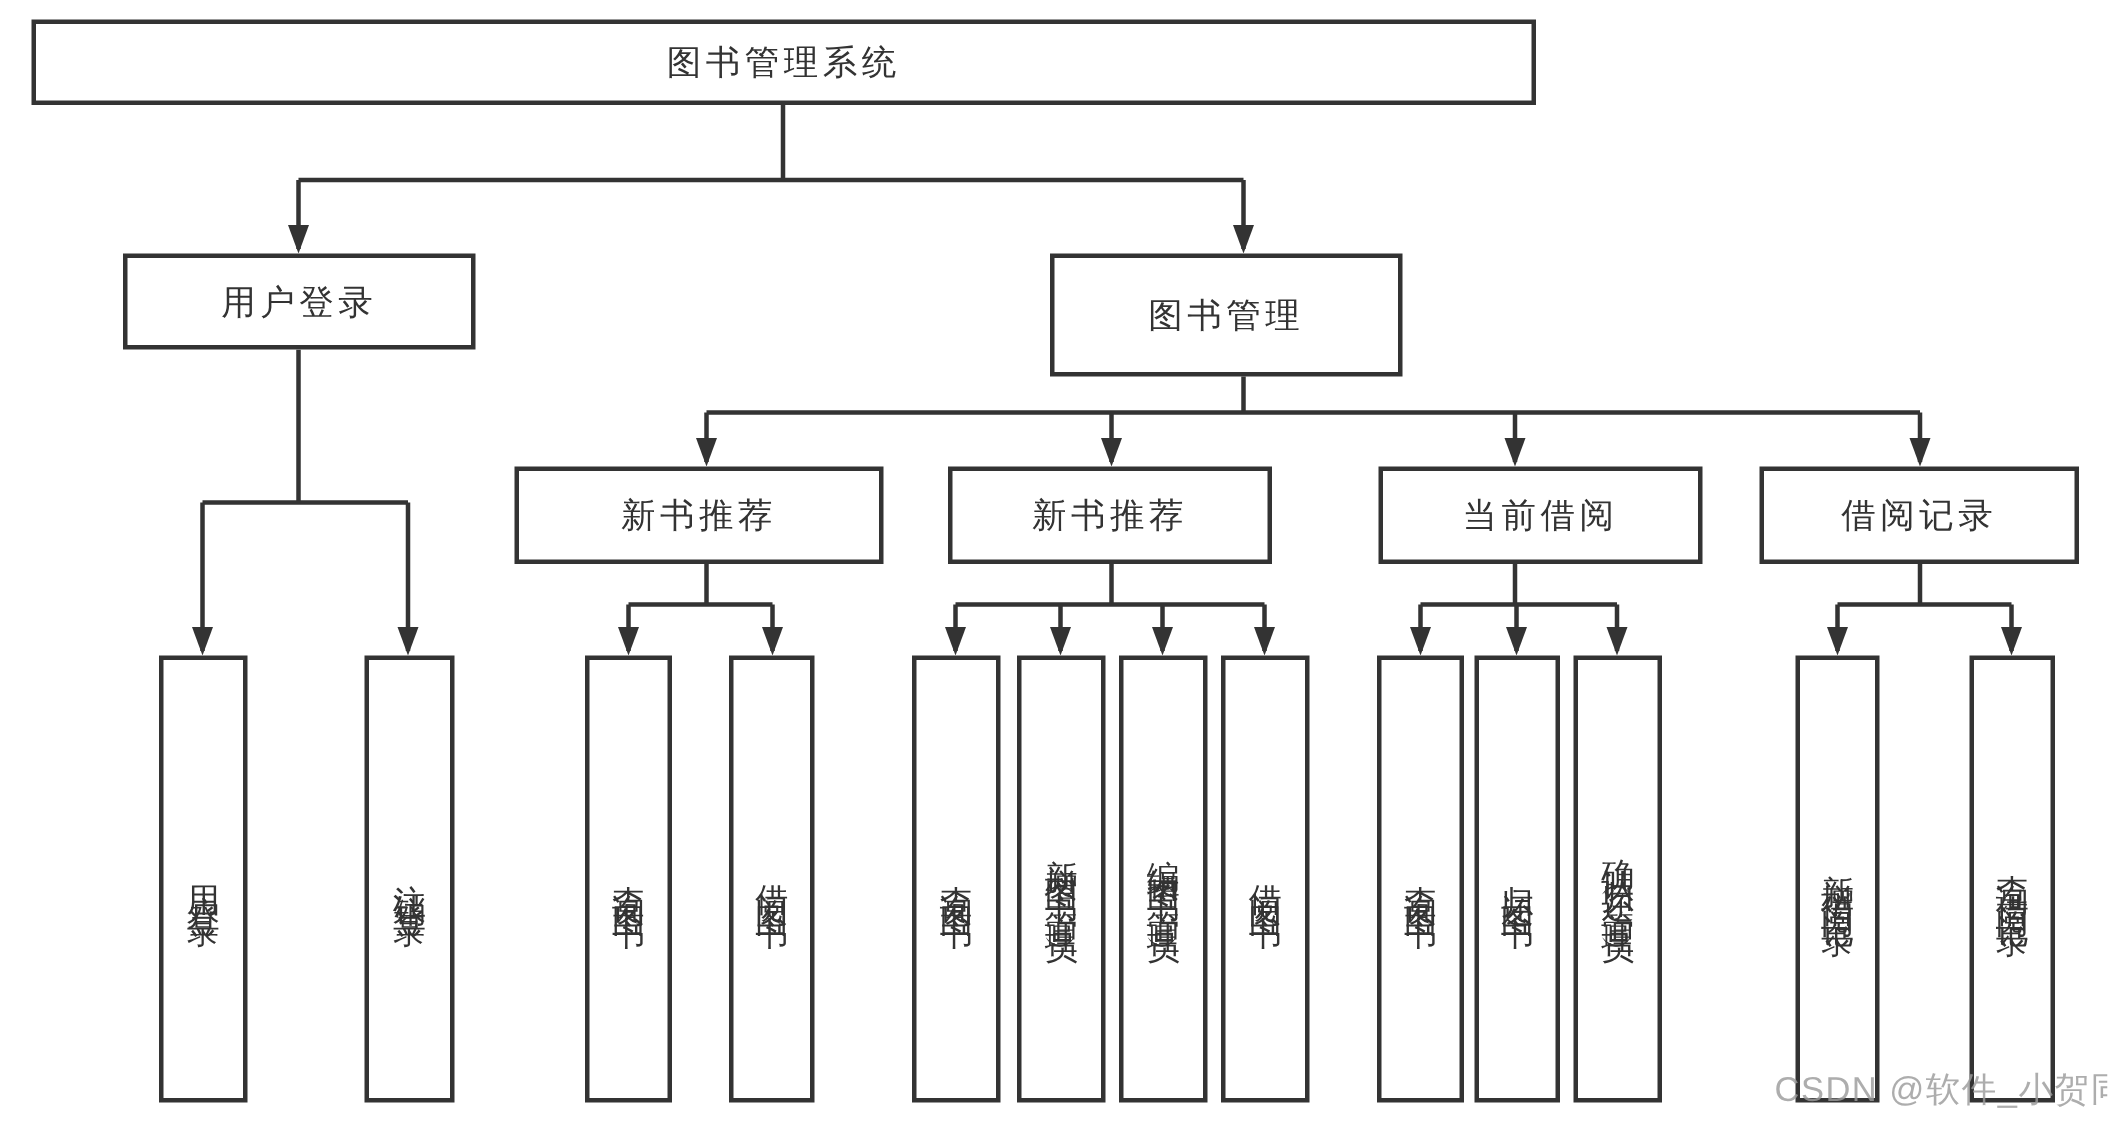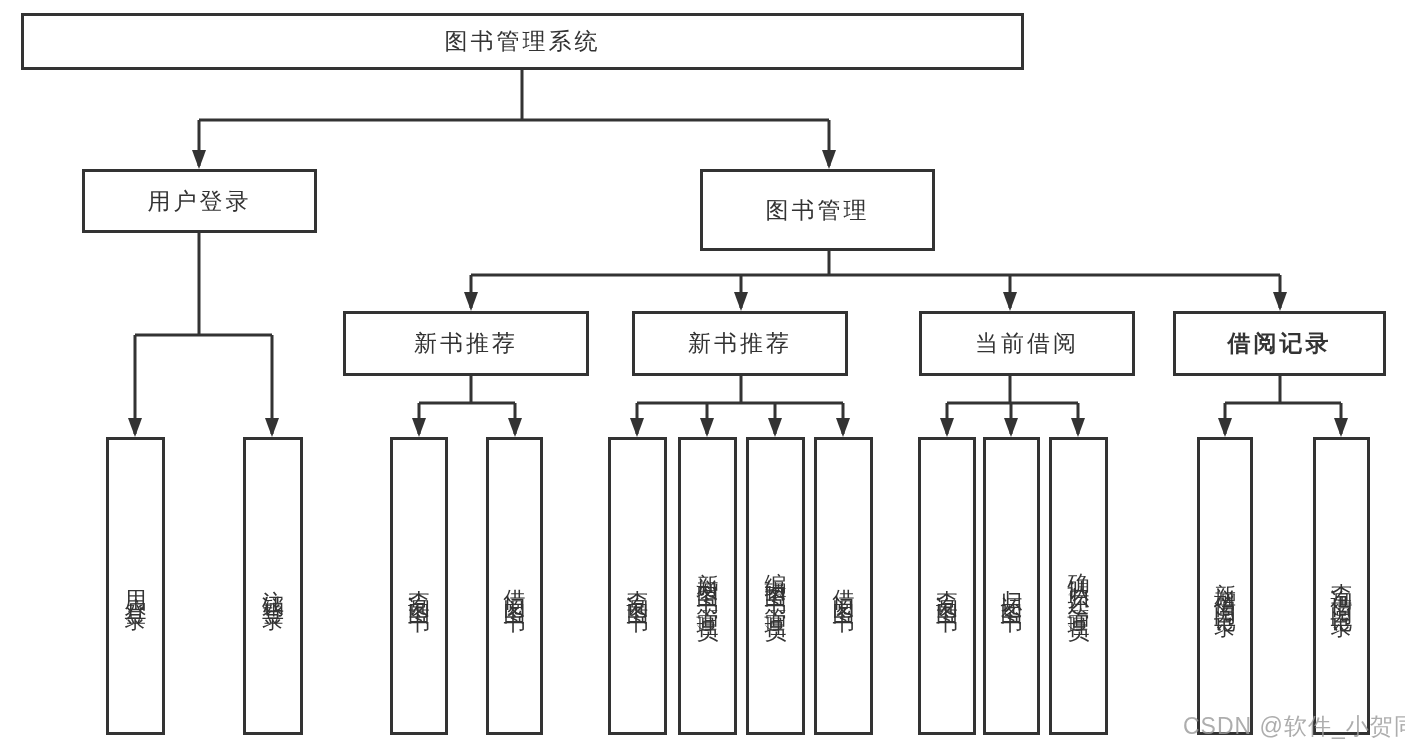--- a/index.html
+++ b/index.html
@@ -80,21 +80,21 @@
 
   <div class="box hbox" style="left:343px; top:311px; width:246px; height:65px;">
     <span class="label">新书推荐</span>
   </div>
   <div class="box hbox" style="left:632px; top:311px; width:216px; height:65px;">
     <span class="label">新书推荐</span>
   </div>
   <div class="box hbox" style="left:903px; top:311px; width:216px; height:65px;margin-left:16px;">
     <span class="label">当前借阅</span>
   </div>
-  <div class="box hbox" style="left:1173px; top:311px; width:213px; height:65px;font-weight:bold;">
+  <div class="box hbox" style="left:1173px; top:311px; width:213px; height:65px;">
     <span class="label">借阅记录</span>
   </div>
 
   <div class="box vbox" style="left:106px; top:437px; width:59px; height:298px;">
     <span class="label">用户登录</span>
   </div>
   <div class="box vbox" style="left:243px; top:437px; width:60px; height:298px;">
     <span class="label">注销登录</span>
   </div>
 

